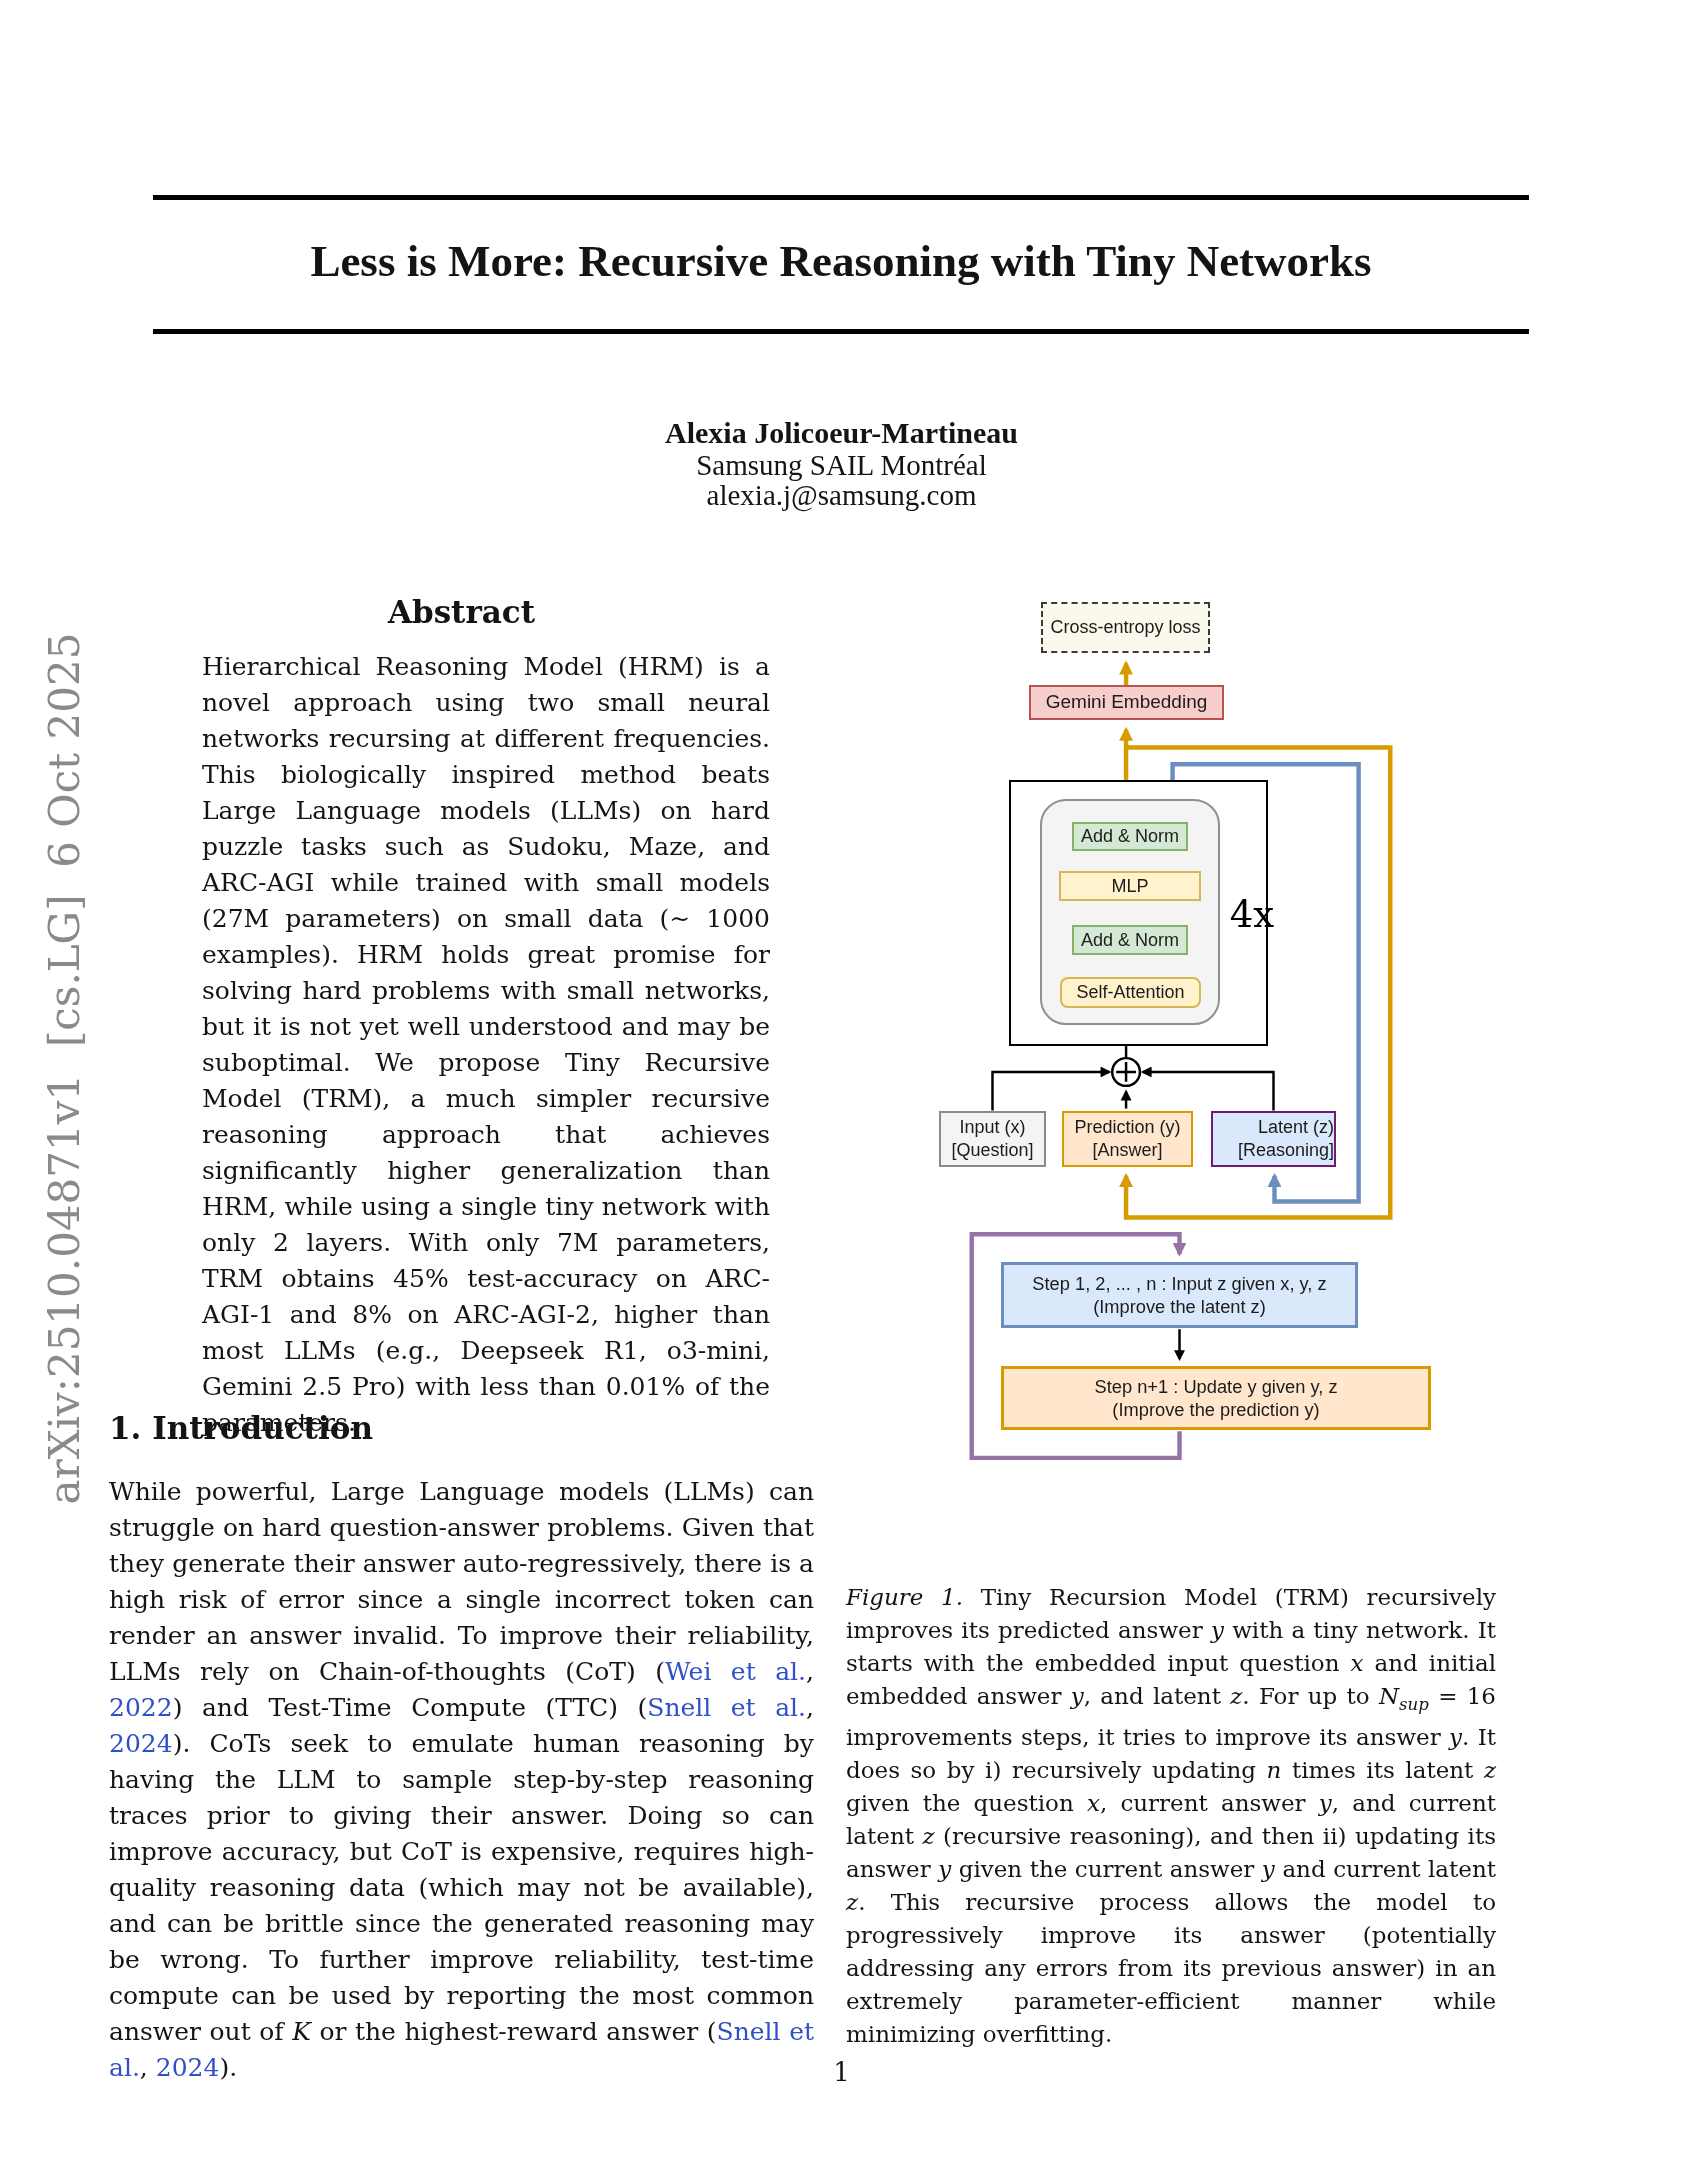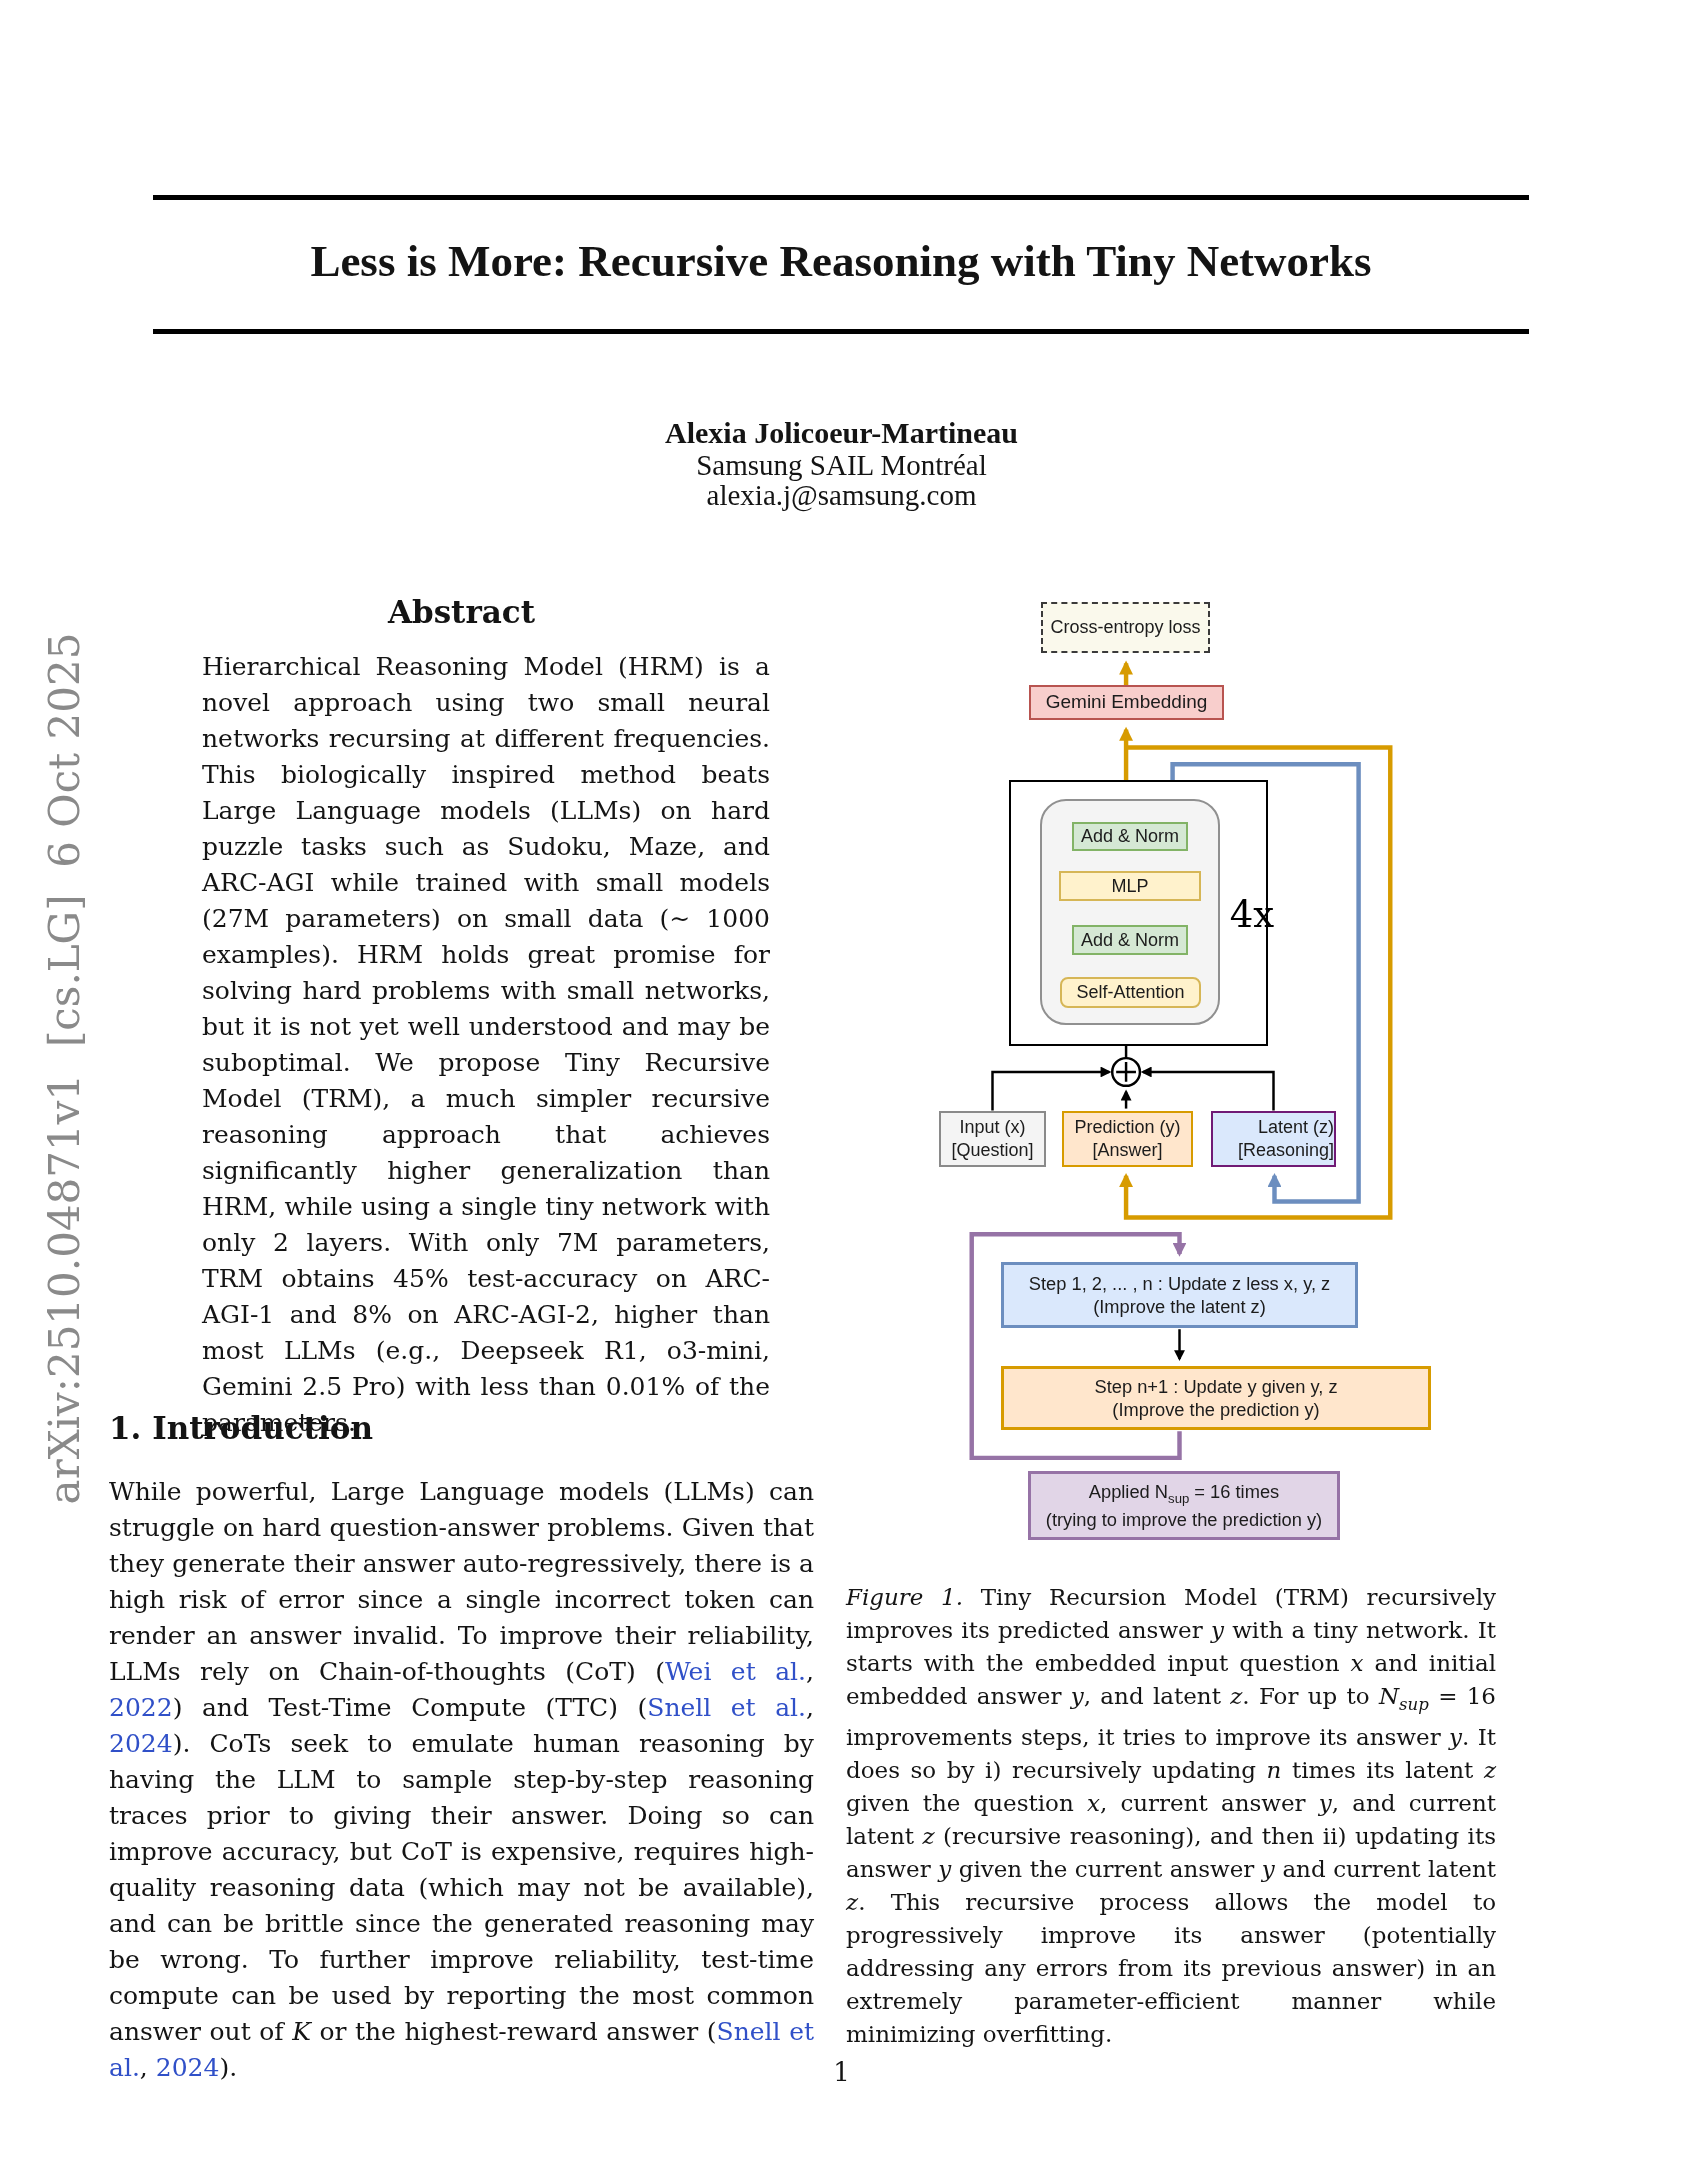--- a/index.html
+++ b/index.html
@@ -154,29 +154,25 @@
   <div class="fig-box pred-box xyz">
     <span>Prediction (y)</span>
     <span>[Answer]</span>
   </div>
   <div class="fig-box latent-box xyz">
     <span>Latent (z)</span>
     <span>[Reasoning]</span>
   </div>
 
   <div class="fig-box stepz-box">
-    <span>Step 1, 2, ... , n : Update z less x, y, z</span>
+    <span>Step 1, 2, ... , n : Input z given x, y, z</span>
     <span>(Improve the latent z)</span>
   </div>
   <div class="fig-box stepy-box">
     <span>Step n+1 : Update y given y, z</span>
     <span>(Improve the prediction y)</span>
-  </div>
-  <div class="fig-box applied-box">
-    <span>Applied N<sub>sup</sub> = 16 times</span>
-    <span>(trying to improve the prediction y)</span>
   </div>
 </div>
 
 <div class="abs caption"><span class="figlabel">Figure 1.</span><span> Tiny Recursion Model (TRM) recursively improves its predicted answer <i>y</i> with a tiny network. It starts with the embedded input question <i>x</i> and initial embedded answer <i>y</i>, and latent <i>z</i>. For up to <i>N<sub>sup</sub></i> = 16 improvements steps, it tries to improve its answer <i>y</i>. It does so by i) recursively updating <i>n</i> times its latent <i>z</i> given the question <i>x</i>, current answer <i>y</i>, and current latent <i>z</i> (recursive reasoning), and then ii) updating its answer <i>y</i> given the current answer <i>y</i> and current latent <i>z</i>. This recursive process allows the model to progressively improve its answer (potentially addressing any errors from its previous answer) in an extremely parameter-efficient manner while minimizing overfitting.</span></div>
 
 <div class="abs pageno">1</div>
 
 
 </body></html>

